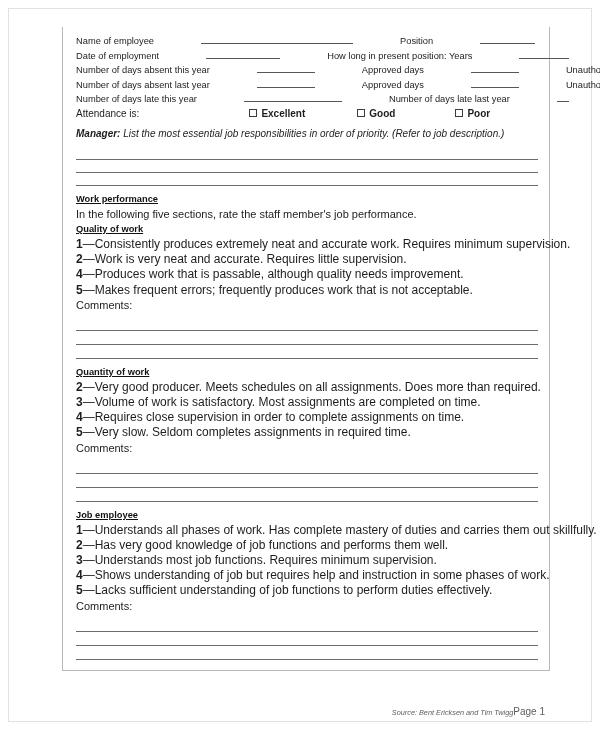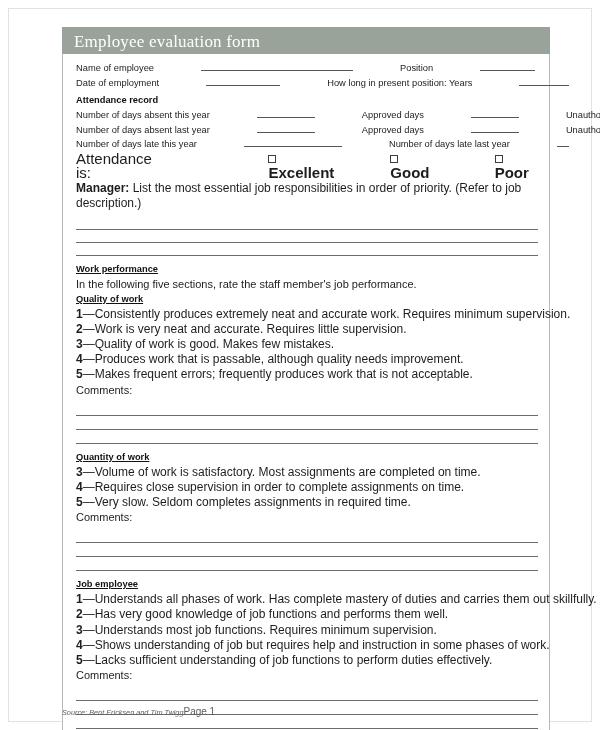--- a/index.html
+++ b/index.html
@@ -104,21 +104,21 @@
   .sec-head {
     font-size: 9.3px;
     font-weight: bold;
     color: #111111;
     line-height: 15px;
     margin-top: 3px;
   }
   .sec-head.tight { margin-top: 0; text-decoration: underline; }
 
   .attend-line {
-    font-size: 15px;
+    font-size: 10px;
     color: #1d1d1d;
     line-height: 14.5px;
     display: flex;
     align-items: flex-end;
   }
   .attend-line .opt {
     display: inline-block;
     font-weight: bold;
   }
   .chk {
@@ -130,23 +130,25 @@
     vertical-align: middle;
     position: relative;
     top: -1px;
     background: #ffffff;
   }
   .sp-a { display:inline-block; width:110px; }
   .sp-b { display:inline-block; width:52px; }
   .sp-c { display:inline-block; width:60px; }
 
   .manager-note {
-    font-size: 12px;
+    font-size: 10px;
     color: #1d1d1d;
     line-height: 15px;
+    margin-top: 5px;
+    font-style: italic;
   }
   .manager-note b { font-weight: bold; }
 
   
   .rules { margin: 4px 0 2px 0; }
   .rules .rule {
     border-bottom: 1px solid #6a6b6f;
     height: 13px;
   }
   .rules.rules-mgr { margin-top: 6px; }
@@ -176,64 +178,60 @@
 
   .block-gap { height: 4px; }
 
   
   .footer {
     position: absolute;
     left: 53px;
     right: 46px;
     top: 697px;
     display: flex;
-    justify-content: flex-start;
+    justify-content: flex-end;
     align-items: baseline;
     font-size: 7.3px;
     color: #5d5d5d;
   }
   .footer .src {
     font-style: italic;
   }
   .footer .pg {
     font-size: 10px;
     color: #5d5d5d;
   }
 </style>
 </head>
 <body>
 
 <div id="page">
   <div id="sheet">
 
     <div id="form-area">
 
-      <div class="title-bar">
-        <span class="title-text">Employee evaluation form</span>
-      </div>
 
       <div class="form-body">
 
         <div class="row">
           <span class="lbl">Name of employee</span>
           <span class="fill f-name"></span>
           <span class="lbl">Position</span>
           <span class="fill f-pos grow"></span>
         </div>
 
         <div class="row">
           <span class="lbl">Date of employment</span>
           <span class="fill f-date"></span>
           <span class="lbl">How long in present position: Years</span>
           <span class="fill f-years"></span>
           <span class="lbl">Months</span>
           <span class="fill f-months grow"></span>
         </div>
 
-        <div class="sec-head">Attendance record</div>
 
         <div class="row">
           <span class="lbl">Number of days absent this year</span>
           <span class="fill f-abs"></span>
           <span class="lbl">Approved days</span>
           <span class="fill f-appr"></span>
           <span class="lbl">Unauthorized days</span>
           <span class="fill f-unauth grow"></span>
         </div>
 
@@ -274,33 +272,33 @@
         </div>
 
         <div class="block-gap"></div>
 
         <div class="sec-head tight">Work performance</div>
         <div class="para">In the following five sections, rate the staff member's job performance.</div>
 
         <div class="sec-head tight">Quality of work</div>
         <div class="scale-item"><span class="num">1</span>—<span>Consistently produces extremely neat and accurate work. Requires minimum supervision.</span></div>
         <div class="scale-item"><span class="num">2</span>—<span>Work is very neat and accurate. Requires little supervision.</span></div>
-        <div class="scale-item"><span class="num">3</span>—<span>Quality of work is good. Makes few mistakes.</span></div>
         <div class="scale-item"><span class="num">4</span>—<span>Produces work that is passable, although quality needs improvement.</span></div>
         <div class="scale-item"><span class="num">5</span>—<span>Makes frequent errors; frequently produces work that is not acceptable.</span></div>
         <div class="comments-label">Comments:</div>
         <div class="rules">
           <div class="rule"></div>
           <div class="rule"></div>
           <div class="rule"></div>
         </div>
 
         <div class="block-gap"></div>
 
         <div class="sec-head tight">Quantity of work</div>
+        <div class="scale-item"><span class="num">2</span>—<span>Very good producer. Meets schedules on all assignments. Does more than required.</span></div>
         <div class="scale-item"><span class="num">3</span>—<span>Volume of work is satisfactory. Most assignments are completed on time.</span></div>
         <div class="scale-item"><span class="num">4</span>—<span>Requires close supervision in order to complete assignments on time.</span></div>
         <div class="scale-item"><span class="num">5</span>—<span>Very slow. Seldom completes assignments in required time.</span></div>
         <div class="comments-label">Comments:</div>
         <div class="rules">
           <div class="rule"></div>
           <div class="rule"></div>
           <div class="rule"></div>
         </div>
 

